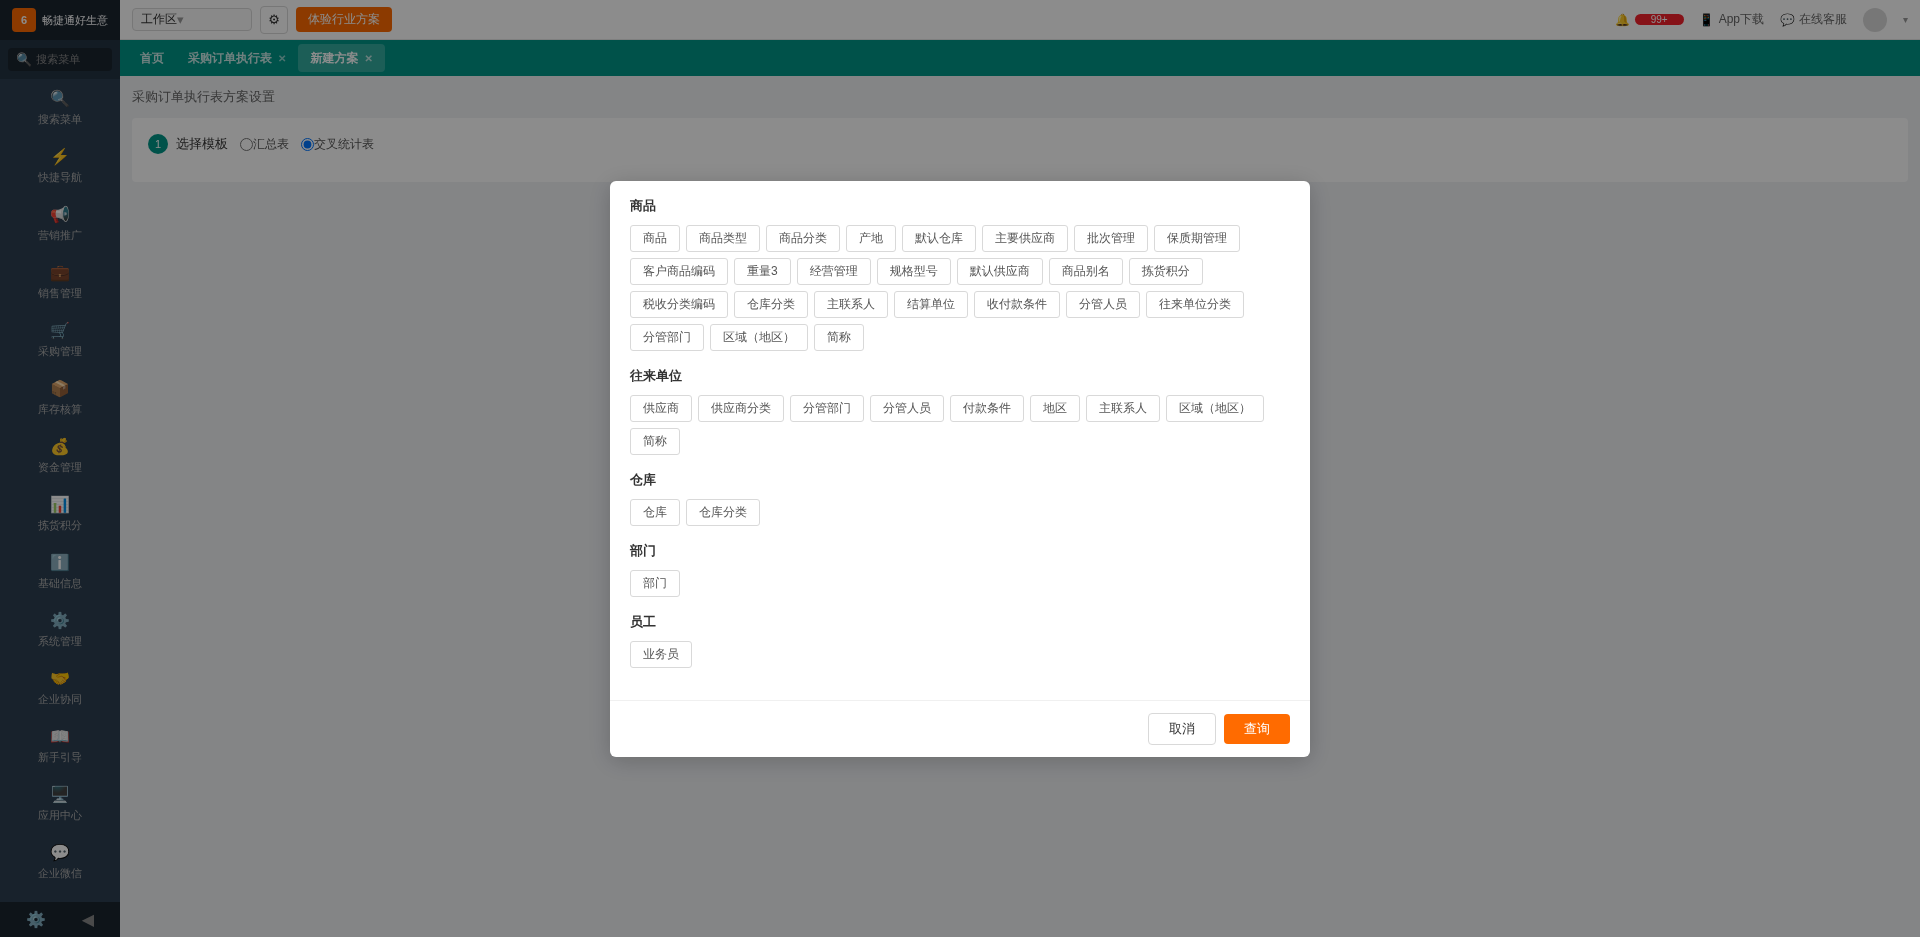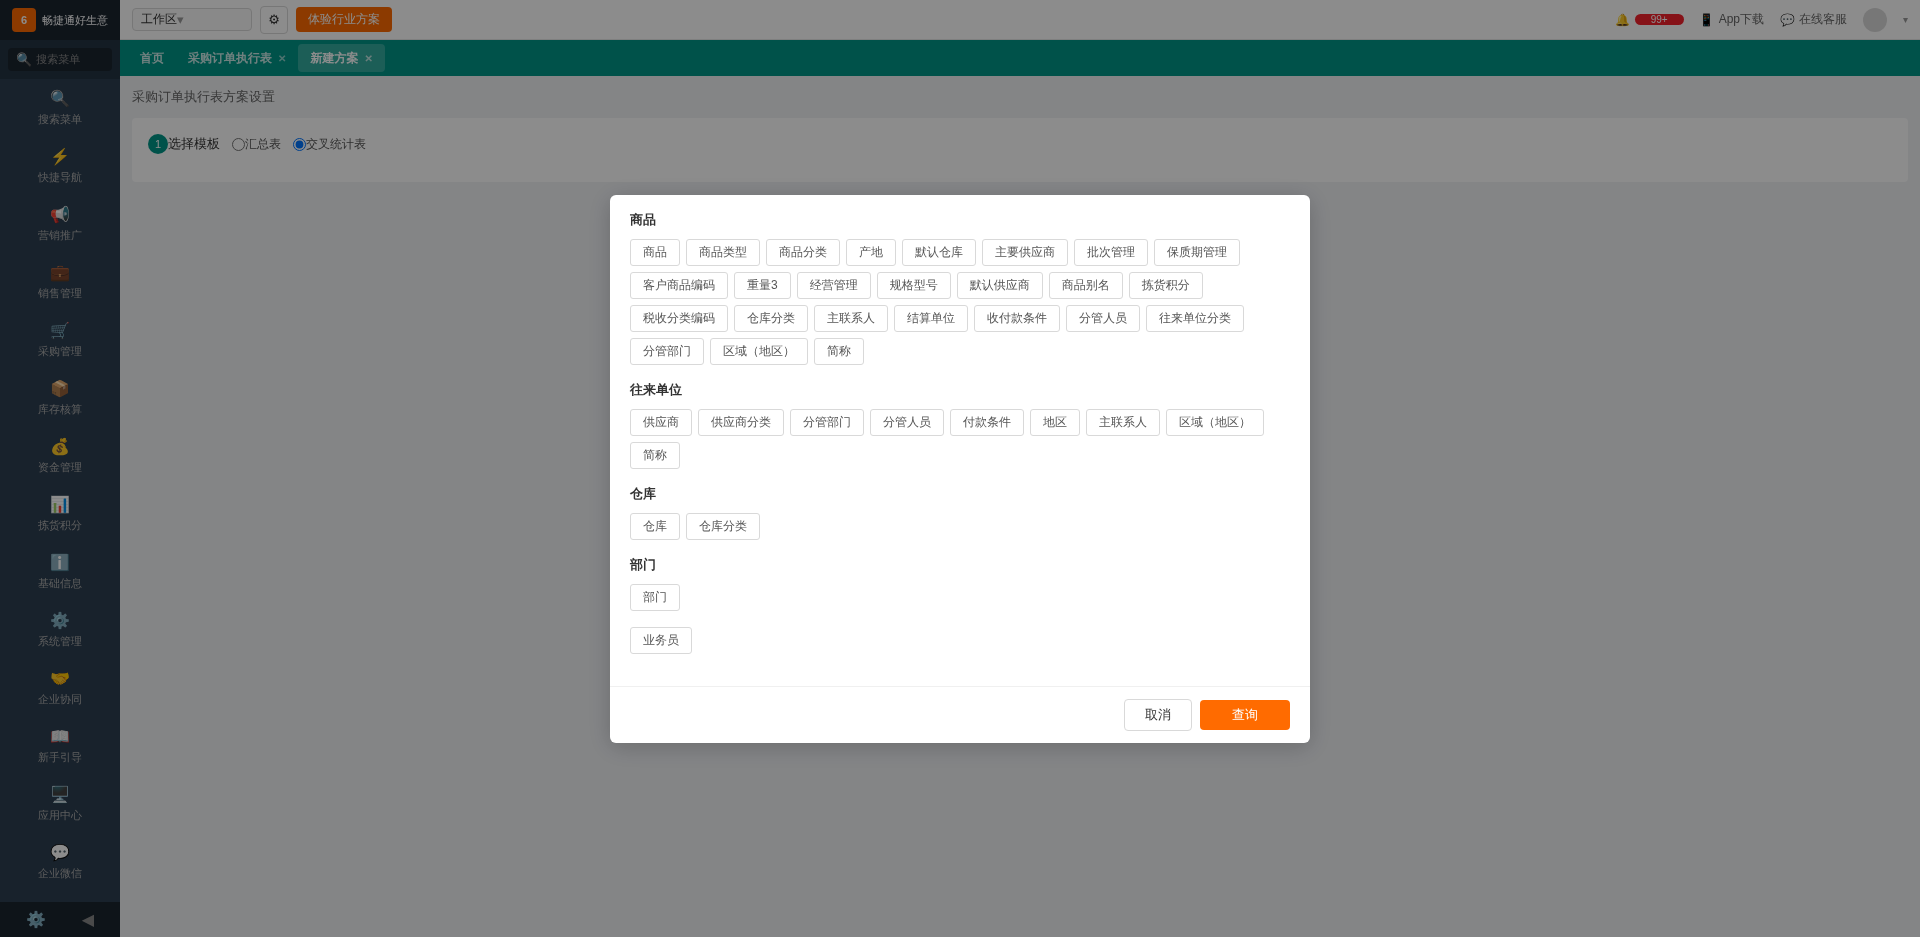--- a/index.html
+++ b/index.html
@@ -138,21 +138,21 @@
       display: flex; align-items: center; justify-content: flex-end;
       padding: 12px 20px;
       border-top: 1px solid #f0f0f0;
       gap: 8px;
     }
     .btn-cancel {
       padding: 6px 20px; border: 1px solid #d9d9d9; border-radius: 4px;
       background: #fff; color: #333; cursor: pointer; font-size: 13px;
     }
     .btn-confirm {
-      padding: 6px 32px; border: none; border-radius: 4px;
+      padding: 6px 20px; border: none; border-radius: 4px;
       background: #ff6b00; color: #fff; cursor: pointer; font-size: 13px; text-align: center;
     }
 
     
     .field-group { margin-bottom: 16px; }
     .field-group-title { font-size: 13px; font-weight: bold; color: #333; margin-bottom: 10px; }
     .field-tags { display: flex; flex-wrap: wrap; gap: 6px; }
     .field-tag {
       border: 1px solid #d9d9d9; border-radius: 3px;
       padding: 4px 12px; font-size: 12px; color: #555;
@@ -294,21 +294,21 @@
       <span>新建方案</span>
       <span class="tab-close">✕</span>
     </div>
   </div>
 
 <div class="main-content">
   <div class="page-title">采购订单执行表方案设置</div>
   <div class="bg-section">
     <div class="bg-step-row">
       <div class="step-num">1</div>
-      <span style="font-size:13px;">选择模板</span>
+      <span style="margin-left:8px;font-size:13px;">选择模板</span>
       <div class="radio-group">
         <label class="radio-item">
           <input type="radio" name="template" style=""> 
             <span>汇总表</span>
         </label>
         <label class="radio-item">
           <input type="radio" name="template" checked="" style=""> 
             <span>交叉统计表</span>
         </label>
       </div>
@@ -371,20 +371,21 @@
             <div class="field-tag">仓库分类</div>
           </div>
         </div>
         <div class="field-group">
           <div class="field-group-title">部门</div>
           <div class="field-tags">
             <div class="field-tag">部门</div>
           </div>
         </div>
         <div class="field-group">
+          <div class="field-group-title">员工</div>
           <div class="field-tags">
             <div class="field-tag">业务员</div>
           </div>
         </div>
       </div>
     <div class="modal-footer">
       <button class="btn-cancel">取消</button>
       <button class="btn-confirm">查询</button>
     </div>
   </div>

